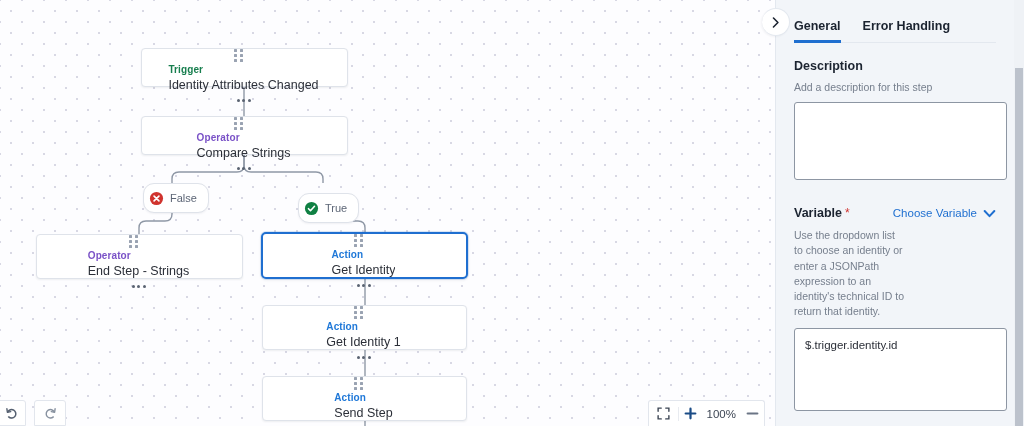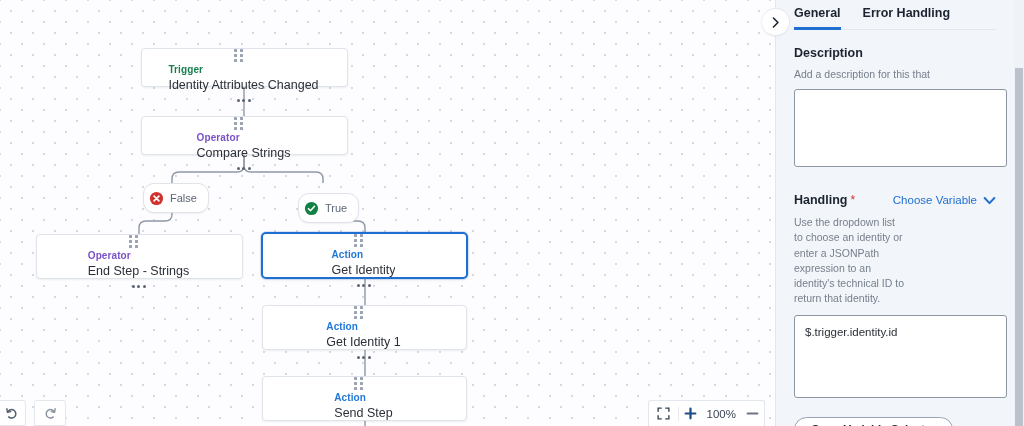--- a/index.html
+++ b/index.html
@@ -125,21 +125,21 @@
 
   #collapse-btn {
     position: absolute; left: -14px; top: 8px;
     width: 28px; height: 28px; border-radius: 50%;
     background: #ffffff; border: 1px solid #e3e8ef; border-left: none;
     display: flex; align-items: center; justify-content: center;
     cursor: pointer; z-index: 5;
     box-shadow: -1px 1px 2px rgba(30,40,60,0.05);
   }
 
-  #tabs { display: flex; gap: 22px; padding-top: 6px; border-bottom: 1px solid #e3e8ef; }
+  #tabs { display: flex; gap: 22px; padding-top: 19px; border-bottom: 1px solid #e3e8ef; }
   .tab {
     font-size: 12.5px; font-weight: 700; color: #1b2330;
     padding-bottom: 7px; cursor: pointer;
     border-bottom: 3px solid transparent; margin-bottom: -1px;
   }
   .tab.active { border-bottom-color: #1f6fd0; }
 
   .section-title { font-size: 12.5px; font-weight: 700; color: #1b2330; margin-top: 16px; }
   .hint { font-size: 10.5px; color: #767f8d; margin-top: 7px; line-height: 1.45; }
 
@@ -387,26 +387,26 @@
     </div>
 
     <div id="panel-scroll">
 
       <div id="tabs">
         <div class="tab active">General</div>
         <div class="tab">Error Handling</div>
       </div>
 
       <div class="section-title">Description</div>
-      <div class="hint">Add a description for this that</div>
+      <div class="hint">Add a description for this step</div>
       <textarea class="txtarea" placeholder="" style=""></textarea>
 
       <div class="field-head">
         <div>
-          <span class="field-label">Handling</span><span class="req">*</span>
+          <span class="field-label">Variable</span><span class="req">*</span>
         </div>
         <div class="choose-var">
           <span>Choose Variable</span>
           <svg width="13" height="9" viewBox="0 0 14 10">
             <path d="M1.6 2.2 L7 8 L12.4 2.2" stroke="#1f6fd0" stroke-width="2.2" fill="none" stroke-linecap="round" stroke-linejoin="round"></path>
           </svg>
         </div>
       </div>
 
       <div class="hint" style="width:112px;">Use the dropdown list to choose an identity or enter a JSONPath expression to an identity's technical ID to return that identity.</div>

